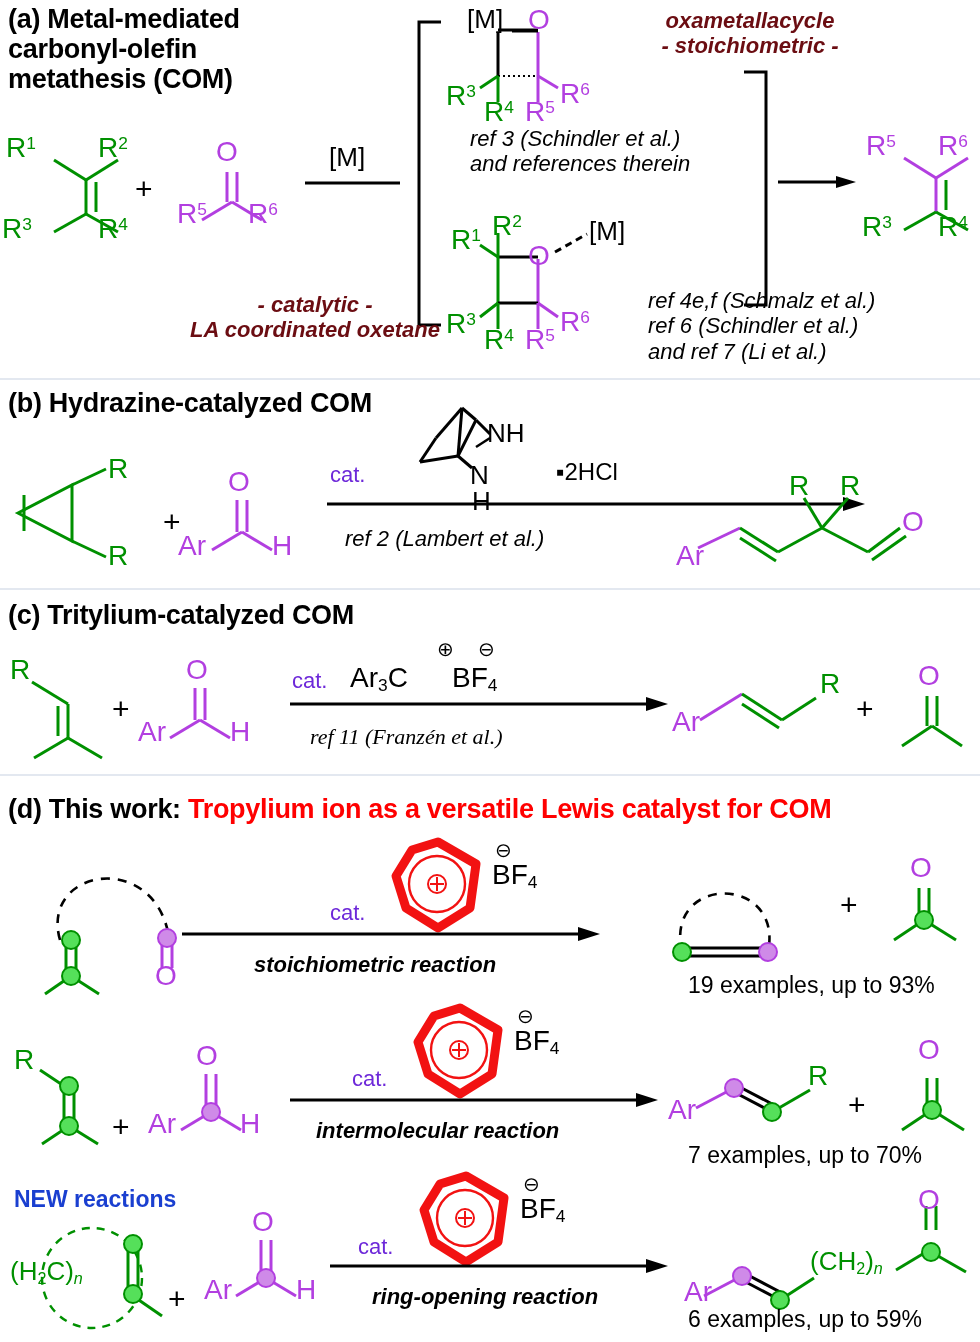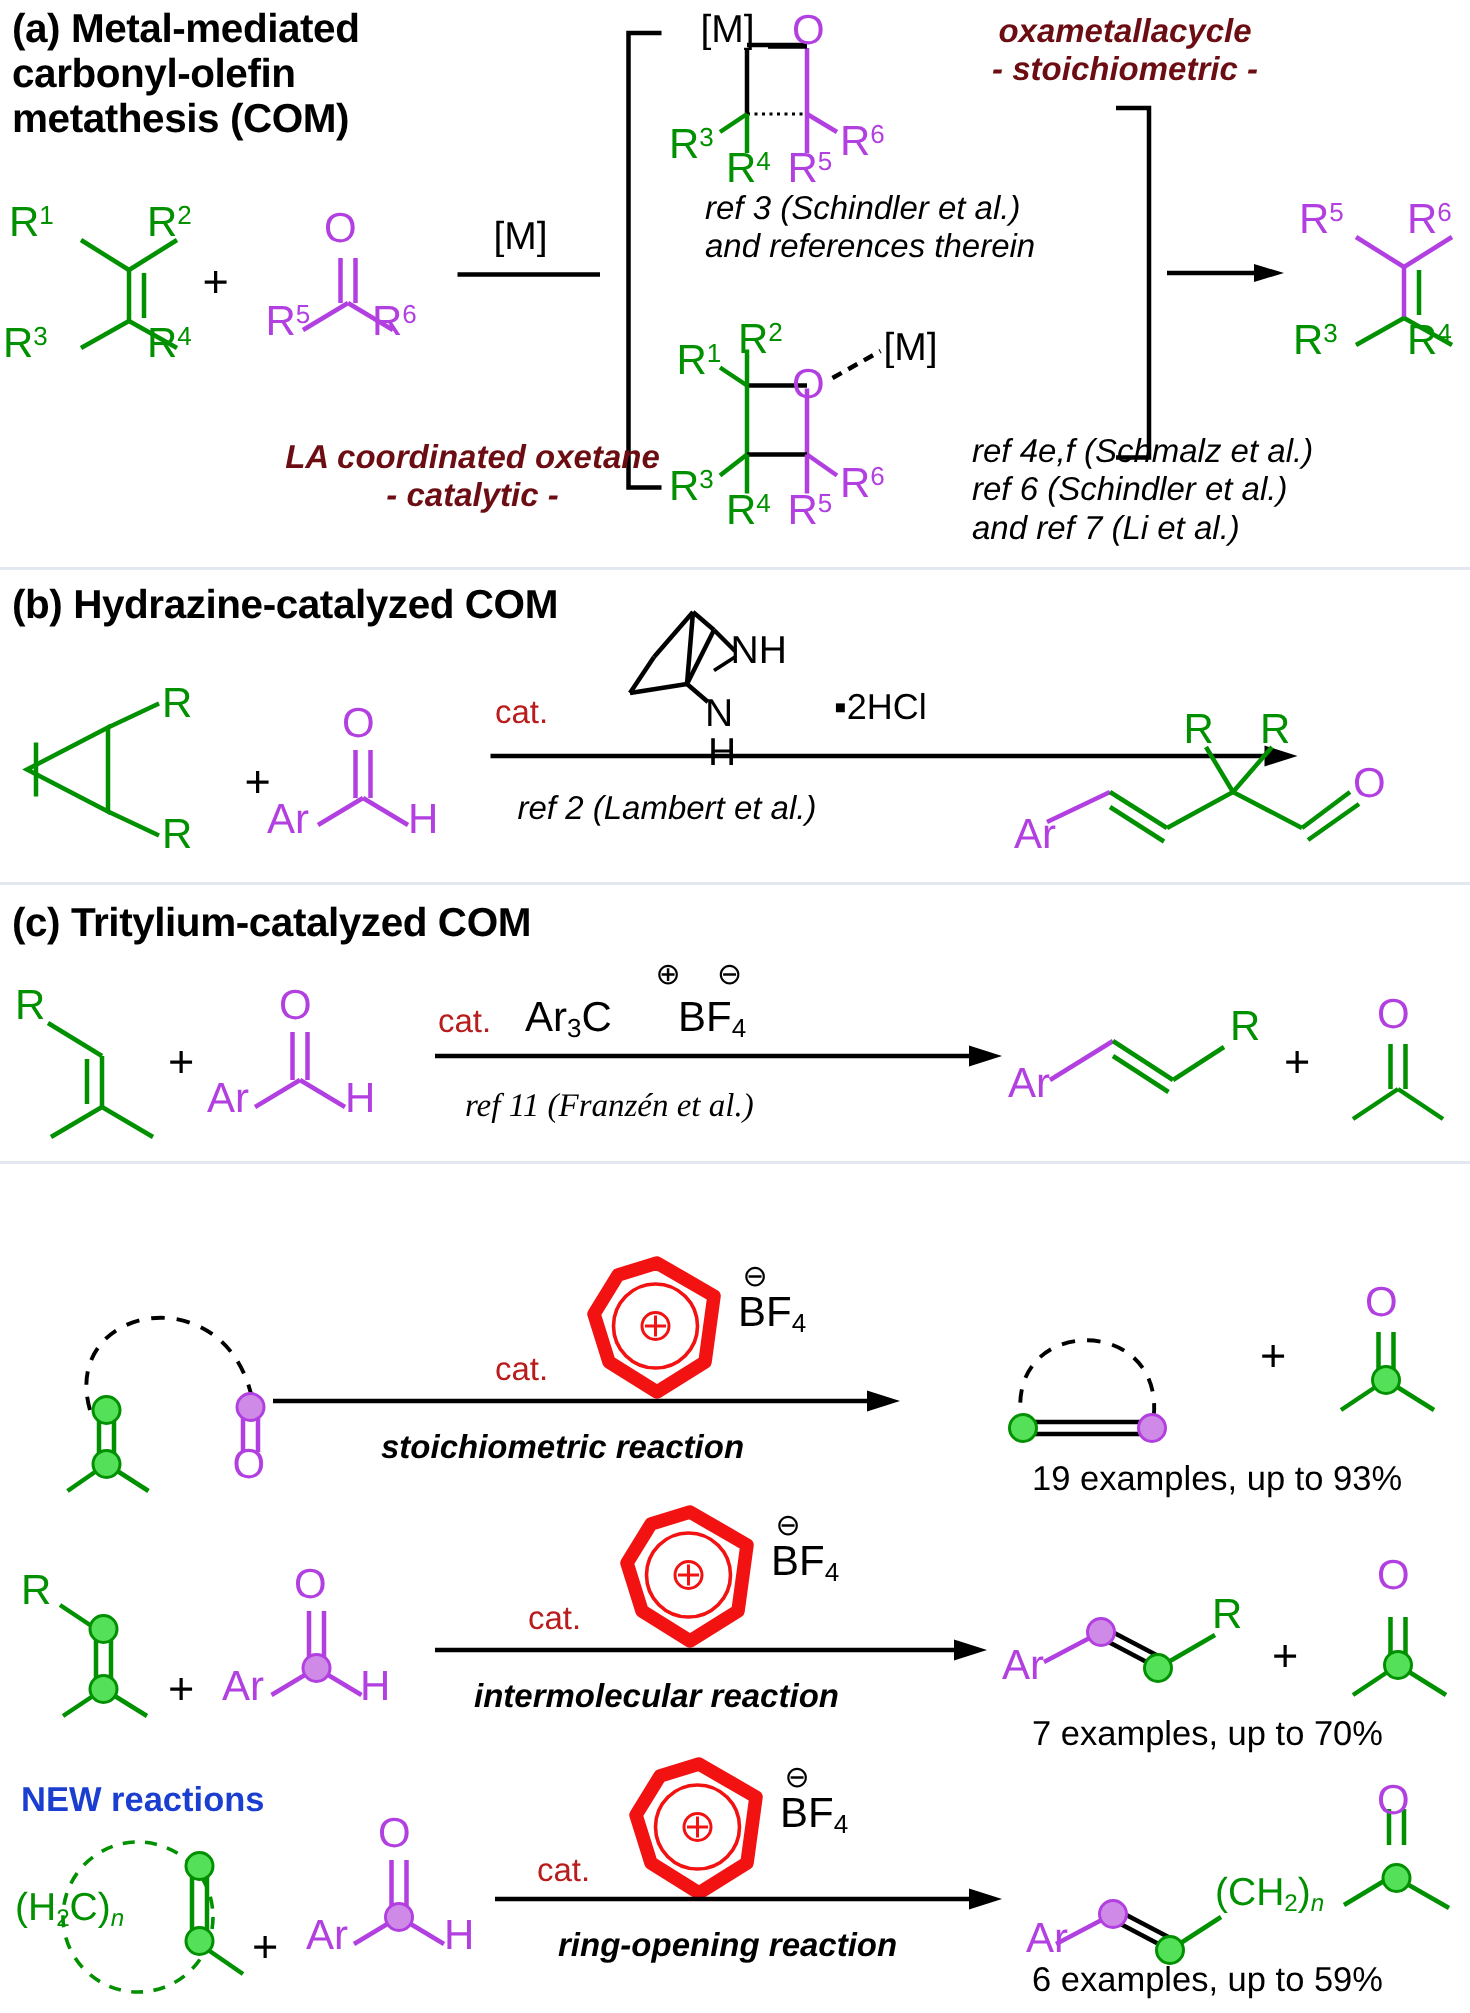--- a/index.html
+++ b/index.html
@@ -16,21 +16,21 @@
   .hdr {
     font-weight: bold; font-size: 27px; color: #000;
     line-height: 1.12; letter-spacing: -0.3px;
   }
   .hdr-red { color: #ff0000; }
   .hdr-blue { color: #1a3fd0; font-weight: bold; font-size: 23px; }
 
   .ital { font-style: italic; font-size: 22px; color: #000; line-height: 1.15; }
   .ital-b { font-style: italic; font-weight: bold; font-size: 22px; line-height: 1.15; }
   .dark-red { color: #6b0d12; }
-  .cat-lbl { font-size: 22px; color:#b91c1c; }
+  .cat-lbl { font-size: 22px; color:#6d28d9; }
   .plain { font-size: 23px; color:#000; }
   .examples { font-size: 23px; color:#000000; }
 
   .grn { color: #009000; }
   .pur { color: #b23fe0; }
 
   .sep { position:absolute; left:0; width:980px; height:2px; background:#e3e8f0; }
 
   
   .atom { font-size: 28px; line-height: 1; }
@@ -132,22 +132,22 @@
   <svg class="abs" style="left:555px; top:232px;" width="40" height="24">
     <line x1="0" y1="20" x2="32" y2="2" stroke="#000" stroke-width="3" stroke-dasharray="7,5"></line>
   </svg>
   <div class="abs atom" style="left:589px; top:218px; font-size:26px;">[M]</div>
   <div class="abs atom grn" style="left:446px; top:310px;">R<sup>3</sup></div>
   <div class="abs atom grn" style="left:484px; top:326px;">R<sup>4</sup></div>
   <div class="abs atom pur" style="left:525px; top:326px;">R<sup>5</sup></div>
   <div class="abs atom pur" style="left:560px; top:308px;">R<sup>6</sup></div>
 
   <div class="abs ital-b dark-red" style="left:165px; top:292px; width:300px; text-align:center;">
+    <div>- catalytic -</div>
     <div>LA coordinated oxetane</div>
-    <div>- catalytic -</div>
   </div>
 
   <div class="abs ital" style="left:648px; top:288px; width:330px;">
     <div>ref 4e,f (Schmalz et al.)</div>
     <div>ref 6 (Schindler et al.)</div>
     <div>and ref 7 (Li et al.)</div>
   </div>
 
   <svg class="abs" style="left:740px; top:70px;" width="30" height="240">
     <polyline points="4,2 26,2 26,235 4,235" fill="none" stroke="#000" stroke-width="3"></polyline>
@@ -293,20 +293,25 @@
   <svg class="abs" style="left:890px; top:666px;" width="110" height="95">
     <line x1="37" y1="30" x2="37" y2="60" stroke="#009000" stroke-width="3"></line>
     <line x1="47" y1="30" x2="47" y2="60" stroke="#009000" stroke-width="3"></line>
     <line x1="42" y1="60" x2="12" y2="80" stroke="#009000" stroke-width="3"></line>
     <line x1="42" y1="60" x2="72" y2="80" stroke="#009000" stroke-width="3"></line>
   </svg>
   <div class="abs atom pur" style="left:918px; top:662px;">O</div>
 
   <div class="sep" style="top:774px;"></div>
 
+  <div class="abs hdr" style="left:8px; top:794px; white-space:nowrap;">
+    <span>(d)</span>
+    <span>This work:</span>
+    <span class="hdr-red">Tropylium ion as a versatile Lewis catalyst for COM</span>
+  </div>
 
   <svg class="abs" style="left:20px; top:840px;" width="200" height="160">
     <path d="M 40 100 C 20 30, 130 10, 148 92" fill="none" stroke="#000" stroke-width="2.6" stroke-dasharray="9,8"></path>
     <line x1="46" y1="100" x2="46" y2="136" stroke="#009000" stroke-width="3"></line>
     <line x1="56" y1="100" x2="56" y2="136" stroke="#009000" stroke-width="3"></line>
     <line x1="51" y1="136" x2="25" y2="154" stroke="#009000" stroke-width="3"></line>
     <line x1="51" y1="136" x2="79" y2="154" stroke="#009000" stroke-width="3"></line>
     <line x1="142" y1="98" x2="142" y2="128" stroke="#b23fe0" stroke-width="3"></line>
     <line x1="152" y1="98" x2="152" y2="128" stroke="#b23fe0" stroke-width="3"></line>
     <circle cx="51" cy="100" r="9" fill="#55e05a" stroke="#009000" stroke-width="2"></circle>

